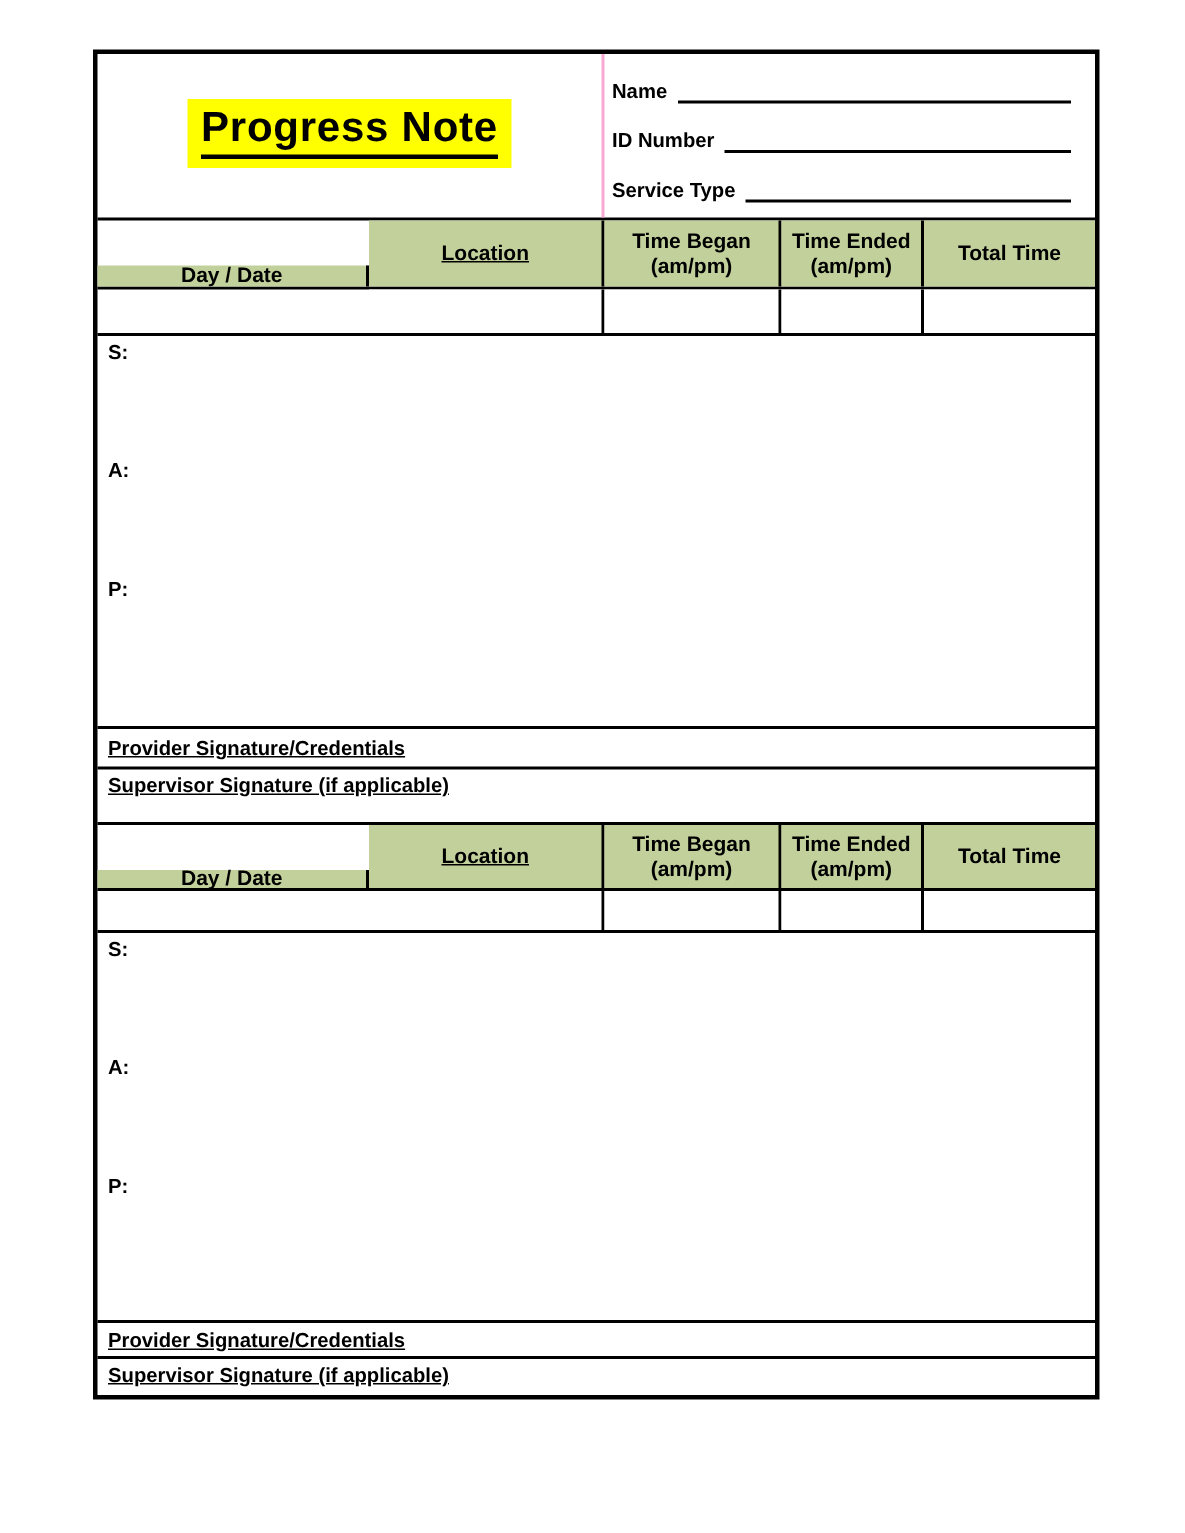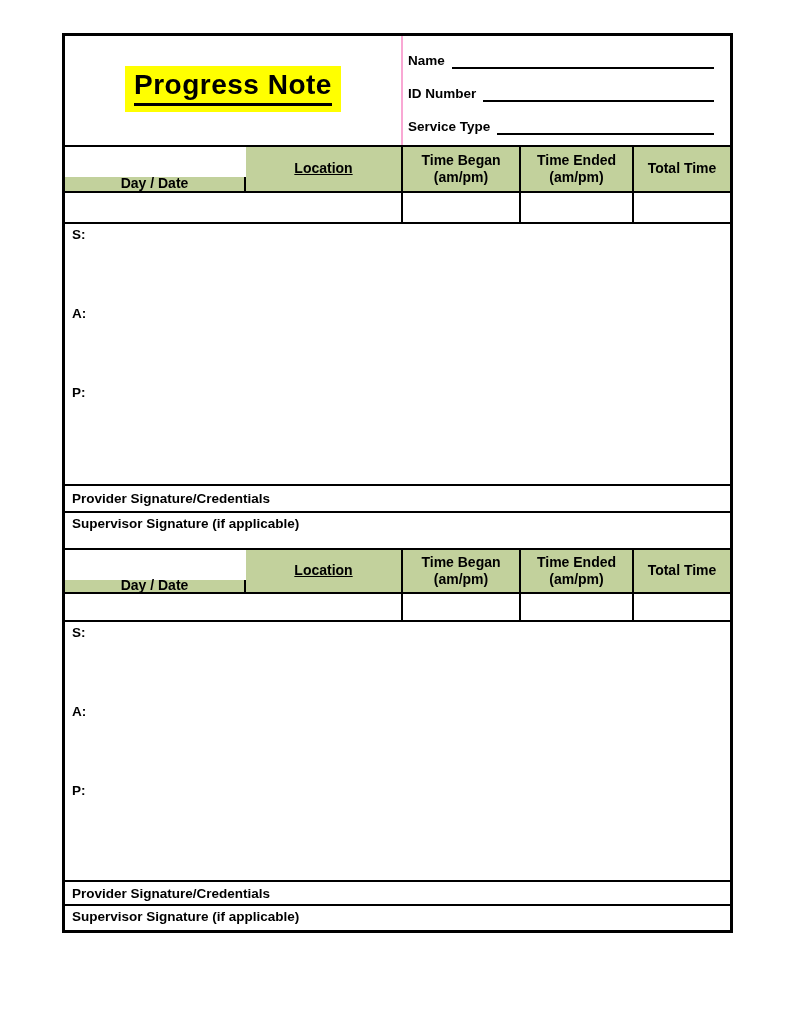--- a/index.html
+++ b/index.html
@@ -77,39 +77,39 @@
   }
   .entry-row { height:31px; }
   .entry-row.second { height:28px; }
   .td {
     border-right:2px solid #000;
     background:#fff;
   }
   .c1 { width:181px;margin-top:30px; }
   .c2 { width:157px;text-decoration:underline; }
   .c3 { width:118px; }
-  .c4 { width:113px; }
+  .c4 { width:95px; }
   .c5 { flex:1; border-right:none; }
 
   
   .soap-section { position:relative; height:262px; display:block; }
   .soap-section.second { height:260px; }
   .soap-label {
     position:absolute; left:7px;
     font-size:13.5px; font-weight:bold;
   }
   .soap-s { top:3px; }
   .soap-a { top:82px; }
   .soap-p { top:161px; }
 
   
   .sig-row {
     font-size:13.5px; font-weight:bold;
     padding-left:7px;
-    display:flex; align-items:center;
+    display:flex; align-items:center;text-decoration:underline;
   }
   .provider-row { height:27px; }
   .provider-row.second { height:24px; }
   .supervisor-row { height:37px; align-items:flex-start; padding-top:3px; }
   .supervisor-row.second { flex:1; border-bottom:none; }
 </style>
 </head>
 <body>
 
 <div class="page">

